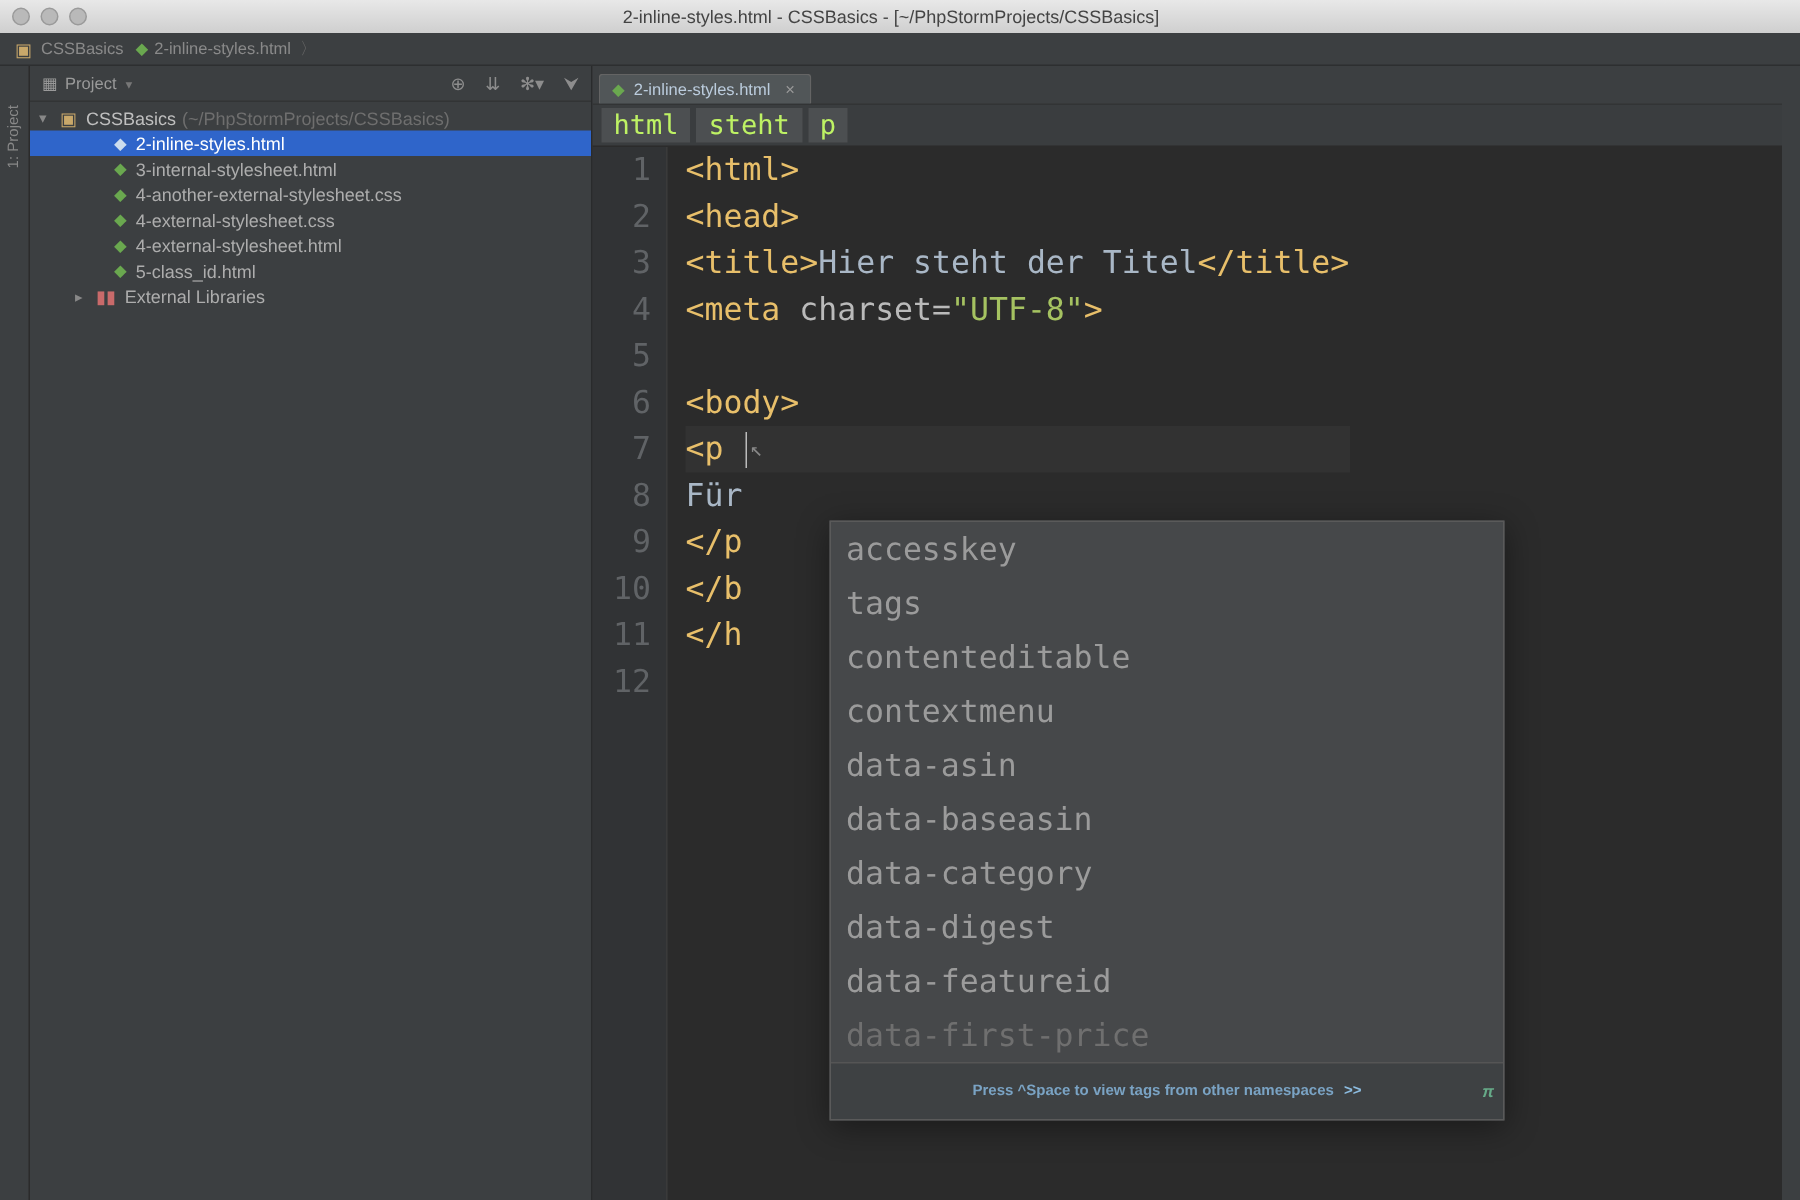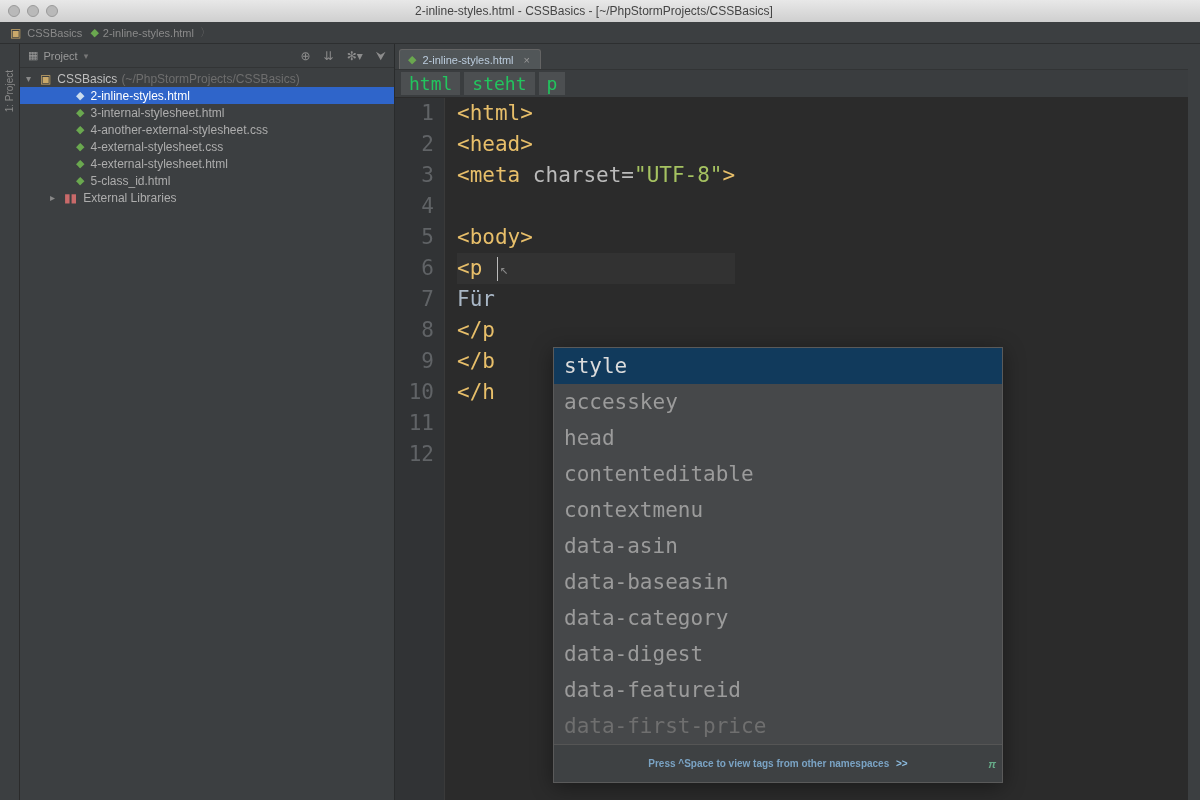--- a/index.html
+++ b/index.html
@@ -89,21 +89,21 @@
     padding: 3px 10px 3px 8px; font-size: 11px; color: #bcd; display:flex; align-items:center;
     border-radius: 3px 3px 0 0; margin-right: 3px;
   }
   .editor-tab .file-icon { color:#6aa84f; margin-right:6px; font-size:11px;}
   .editor-tab .close { margin-left: 10px; color:#999; font-size:11px;}
   .crumbs {
     height: 28px; background: #3a3d3f; display:flex; align-items:center; padding-left: 6px; gap:4px;
     border-bottom: 1px solid #2b2b2b;
   }
   .crumbs span {
-    background: #4c4f51; color: #22c55e; font-family: "Menlo","Consolas",monospace;
+    background: #4c4f51; color: #bef264; font-family: "Menlo","Consolas",monospace;
     font-size: 18px; padding: 1px 8px; display:inline-block;
   }
   .code-area {
     display: flex; font-family: "Menlo","Consolas",monospace; font-size: 21px; line-height: 31px;
     flex: 1; position: relative;
   }
   .gutter {
     width: 50px; text-align: right; color: #606366; padding: 0 10px 0 0;
     background: #313335; border-right: 1px solid #3a3a3a;
   }
@@ -243,33 +243,33 @@
         <div>7</div>
         <div>8</div>
         <div>9</div>
         <div>10</div>
         <div>11</div>
         <div>12</div>
       </div>
       <div class="code">
         <div class="line"><span class="tag">&lt;html&gt;</span></div>
         <div class="line"><span class="tag">&lt;head&gt;</span></div>
+        <div class="line"><span class="tag">&lt;title&gt;</span><span class="txt">Hier steht der Titel</span><span class="tag">&lt;/title&gt;</span></div>
         <div class="line"><span class="tag">&lt;meta </span><span class="attr">charset=</span><span class="val">"UTF-8"</span><span class="tag">&gt;</span></div>
         <div class="line"></div>
         <div class="line"><span class="tag">&lt;body&gt;</span></div>
         <div class="line" style="background:#323232;"><span class="tag">&lt;p </span><span class="caret"></span><span class="cursor-icon">↖</span></div>
         <div class="line"><span class="txt">Für</span></div>
         <div class="line"><span class="tag">&lt;/p</span></div>
         <div class="line"><span class="tag">&lt;/b</span></div>
         <div class="line"><span class="tag">&lt;/h</span></div>
 
         <div class="autocomplete">
-          <div class="item sel">style</div>
           <div class="item">accesskey</div>
-          <div class="item">head</div>
+          <div class="item">tags</div>
           <div class="item">contenteditable</div>
           <div class="item">contextmenu</div>
           <div class="item">data-asin</div>
           <div class="item">data-baseasin</div>
           <div class="item">data-category</div>
           <div class="item">data-digest</div>
           <div class="item">data-featureid</div>
           <div class="item faded">data-first-price</div>
           <div class="hint">
             <span>Press ^Space to view tags from other namespaces</span>

